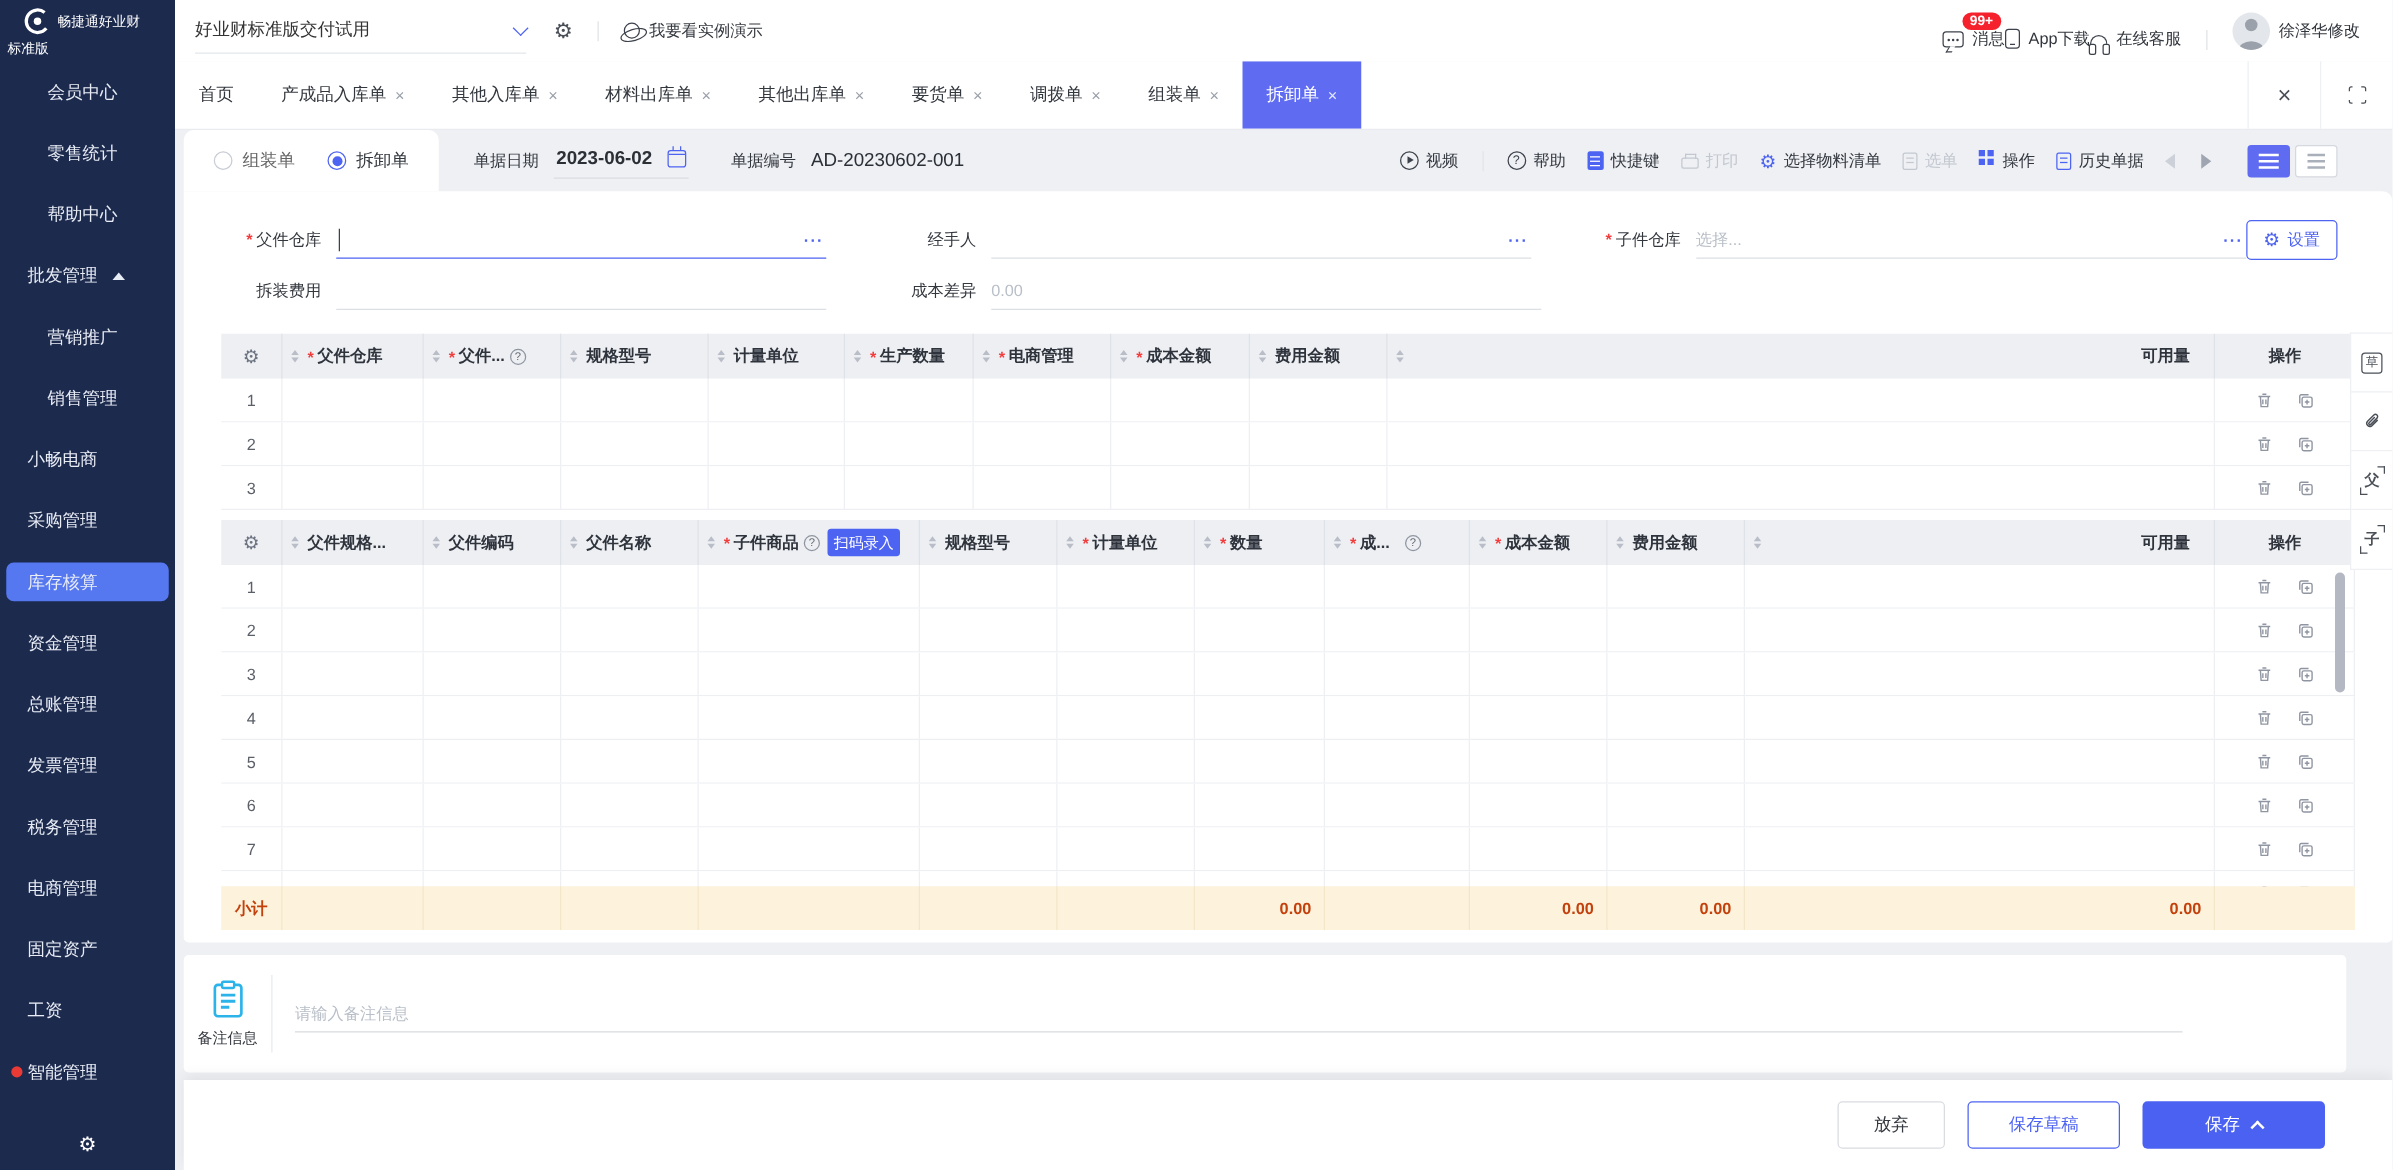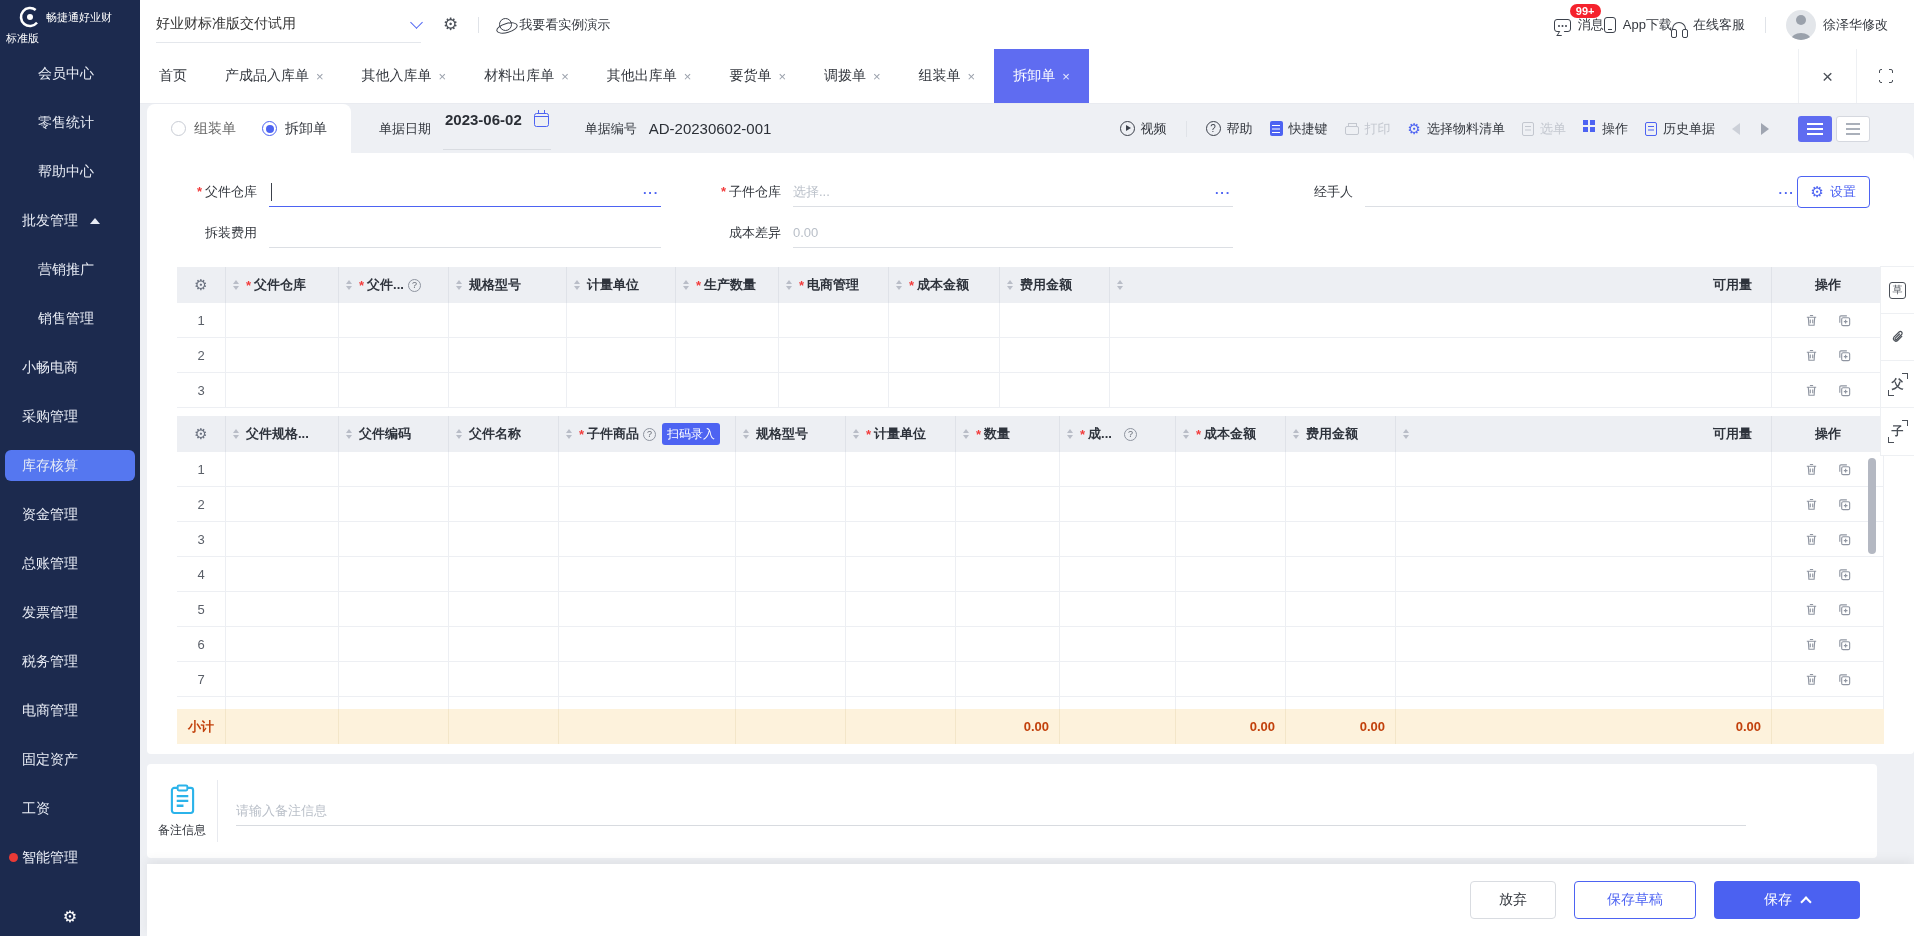--- a/index.html
+++ b/index.html
@@ -27,21 +27,21 @@
 
 .topbar{height:49px;background:#fff;display:flex;align-items:center;padding:0 26px 0 16px;flex:none}
 .org{display:flex;align-items:center;justify-content:space-between;width:265px;border-bottom:1px solid #e4e7ec;padding-bottom:9px;margin-top:9px;font-size:14px;cursor:pointer}
 .chev-dn{width:9px;height:9px;border-left:1.6px solid #4d63f2;border-bottom:1.6px solid #4d63f2;transform:rotate(-45deg);margin-bottom:3px}
 .gear-dark{color:#4b5058;margin-left:22px;cursor:pointer}
 .gear-dark::before{content:"\2699";font-size:17px}
 .vdiv{width:1px;height:16px;background:#e0e3e8;margin:0 20px}
 .tb-item{display:flex;align-items:center;gap:7px;cursor:pointer;font-size:13px;color:#33373e;position:relative}
 .topbar .spacer,.dtb .spacer{flex:1}
 .badge99{position:absolute;top:-12px;left:16px;background:#f5222d;color:#fff;font-size:11px;border-radius:9px;padding:1px 6px;font-weight:700}
-.tb-right{display:flex;align-items:center;}
+.tb-right{display:flex;align-items:flex-end;}
 .avatar{width:30px;height:30px;border-radius:50%;background:#e3e6ea;position:relative;overflow:hidden;flex:none}
 .avatar::before{content:"";position:absolute;top:5px;left:50%;transform:translateX(-50%);width:10px;height:10px;border-radius:50%;background:#9aa1ab}
 .avatar::after{content:"";position:absolute;bottom:-7px;left:50%;transform:translateX(-50%);width:20px;height:14px;border-radius:50%;background:#9aa1ab}
 
 .bub{width:17px;height:13px;border:1.3px solid #3c414b;border-radius:3px;position:relative;margin-top:2px}
 .bub i{position:absolute;left:3.5px;top:4.5px;width:2px;height:2px;border-radius:50%;background:#3c414b;box-shadow:3.5px 0 #3c414b,7px 0 #3c414b}
 .bub::after{content:"";position:absolute;left:3px;bottom:-4px;width:4px;height:3.5px;background:#fff;border-bottom:1.3px solid #3c414b;border-left:1.3px solid #3c414b;transform:skewX(-30deg)}
 .phone{width:12px;height:16px;border:1.3px solid #3c414b;border-radius:3px;position:relative}
 .phone::before{content:"";position:absolute;bottom:1.5px;left:50%;transform:translateX(-50%);width:4px;height:1.4px;background:#3c414b}
 .hs{width:14px;height:11px;border:1.4px solid #3c414b;border-bottom:none;border-radius:8px 8px 0 0;position:relative;margin-top:5px}
@@ -64,21 +64,21 @@
 
 .content{flex:1;display:flex;flex-direction:column;padding-left:7px;min-height:0}
 .dtb{height:49px;display:flex;align-items:center;flex:none;padding-right:44px}
 .radio-seg{height:100%;background:#fff;border-radius:8px 8px 0 0;display:flex;align-items:center;gap:26px;padding:0 24px;margin-right:28px}
 .radio{display:flex;align-items:center;gap:8px;cursor:pointer;font-size:14px;color:#666}
 .radio.on{color:#33373e}
 .rc{width:15px;height:15px;border-radius:50%;border:1px solid #c8ccd4;background:#fff;position:relative;flex:none}
 .radio.on .rc{border:1.4px solid #4d63f2}
 .radio.on .rc::after{content:"";position:absolute;inset:2.5px;border-radius:50%;background:#4d63f2}
 .fld-lab{color:#33373e;font-size:13px;white-space:nowrap}
-.date-wrap{display:flex;align-items:center;border-bottom:1px solid #d9dce1;padding:4px 2px 21px;margin-left:12px;cursor:pointer}
+.date-wrap{display:flex;align-items:center;border-bottom:1px solid #d9dce1;padding:4px 2px 7px;margin-left:12px;cursor:pointer}
 .date-val{font-size:15px;font-weight:600;color:#2b2f36}
 .cal{width:15px;height:14px;border:1.3px solid #4d63f2;border-radius:2.5px;position:relative;margin-left:12px}
 .cal::before{content:"";position:absolute;top:2.5px;left:0;right:0;height:1.3px;background:#4d63f2}
 .cal::after{content:"";position:absolute;top:-3.5px;left:3px;width:1.6px;height:3px;background:#4d63f2;box-shadow:6px 0 #4d63f2}
 .docno{margin-left:34px;display:flex;align-items:center;gap:12px}
 .docno .date-val{font-weight:400;font-size:15px}
 .acts{display:flex;align-items:center;gap:17px}
 .act{display:flex;align-items:center;gap:6px;cursor:pointer;color:#33373e;white-space:nowrap}
 .act.grayed{color:#c3c7cf}
 .play{width:15px;height:15px;border:1.4px solid #3c414b;border-radius:50%;position:relative;flex:none}
@@ -411,30 +411,30 @@
       <div class="sheet">
 
         <div class="frow">
           <div class="fg fg1">
             <span class="flab"><span class="req"></span><span>父件仓库</span></span>
             <div class="fval focus">
               <span class="caret"></span>
               <span class="dots"></span>
             </div>
           </div>
+          <div class="fg fg3">
+            <span class="flab">经手人</span>
+            <div class="fval">
+              <span class="dots"></span>
+            </div>
+          </div>
           <div class="fg fg2">
             <span class="flab"><span class="req"></span><span>子件仓库</span></span>
             <div class="fval">
               <span class="ph">选择...</span>
-              <span class="dots"></span>
-            </div>
-          </div>
-          <div class="fg fg3">
-            <span class="flab">经手人</span>
-            <div class="fval">
               <span class="dots"></span>
             </div>
           </div>
           <div class="setting-btn">
             <span class="gearb"></span>
             <span>设置</span>
           </div>
         </div>
 
         <div class="frow r2">

